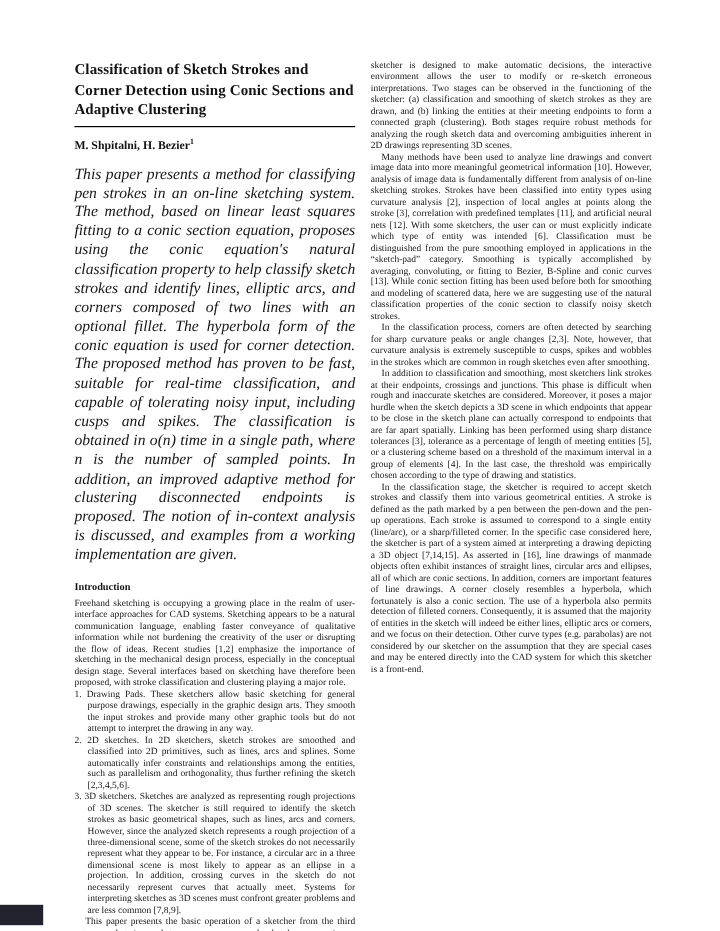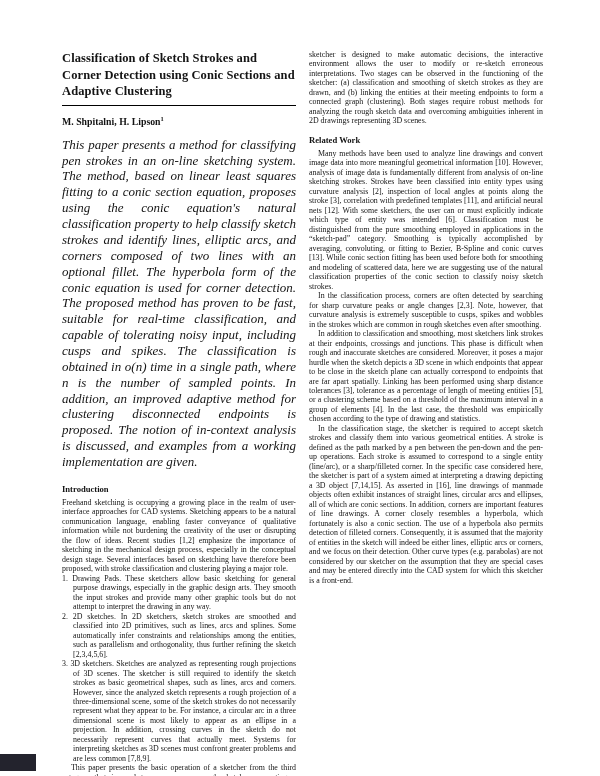--- a/index.html
+++ b/index.html
@@ -88,21 +88,21 @@
 <body>
 
 <div class="page">
 
   <div class="columns">
 
     <div class="col">
 
       <div class="title">Classification of Sketch Strokes and Corner Detection using Conic Sections and Adaptive Clustering</div>
 
-      <div class="authors"><span>M. Shpitalni, H. Lipson</span><sup>1</sup></div>
+      <div class="authors"><span>M. Shpitalni, H. Bezier</span><sup>1</sup></div>
 
       <div class="abstract">This paper presents a method for classifying pen strokes in an on-line sketching system. The method, based on linear least squares fitting to a conic section equation, proposes using the conic equation's natural classification property to help classify sketch strokes and identify lines, elliptic arcs, and corners composed of two lines with an optional fillet. The hyperbola form of the conic equation is used for corner detection. The proposed method has proven to be fast, suitable for real-time classification, and capable of tolerating noisy input, including cusps and spikes. The classification is obtained in o(n) time in a single path, where n is the number of sampled points. In addition, an improved adaptive method for clustering disconnected endpoints is proposed. The notion of in-context analysis is discussed, and examples from a working implementation are given.</div>
 
       <div class="heading">Introduction</div>
 
       <div class="para">Freehand sketching is occupying a growing place in the realm of user-interface approaches for CAD systems. Sketching appears to be a natural communication language, enabling faster conveyance of qualitative information while not burdening the creativity of the user or disrupting the flow of ideas. Recent studies [1,2] emphasize the importance of sketching in the mechanical design process, especially in the conceptual design stage. Several interfaces based on sketching have therefore been proposed, with stroke classification and clustering playing a major role.</div>
 
       <div class="list-item"><span class="num">1.</span> <span class="run-in">Drawing Pads.</span><span> These sketchers allow basic sketching for general purpose drawings, especially in the graphic design arts. They smooth the input strokes and provide many other graphic tools but do not attempt to interpret the drawing in any way.</span></div>
       <div class="list-item"><span class="num">2.</span> <span class="run-in">2D sketches.</span><span> In 2D sketchers, sketch strokes are smoothed and classified into 2D primitives, such as lines, arcs and splines. Some automatically infer constraints and relationships among the entities, such as parallelism and orthogonality, thus further refining the sketch [2,3,4,5,6].</span></div>
       <div class="list-item"><span class="num">3.</span> <span class="run-in">3D sketchers.</span><span> Sketches are analyzed as representing rough projections of 3D scenes. The sketcher is still required to identify the sketch strokes as basic geometrical shapes, such as lines, arcs and corners. However, since the analyzed sketch represents a rough projection of a three-dimensional scene, some of the sketch strokes do not necessarily represent what they appear to be. For instance, a circular arc in a three dimensional scene is most likely to appear as an ellipse in a projection. In addition, crossing curves in the sketch do not necessarily represent curves that actually meet. Systems for interpreting sketches as 3D scenes must confront greater problems and are less common [7,8,9].</span></div>
@@ -110,21 +110,20 @@
       <div class="para indent">This paper presents the basic operation of a sketcher from the third category that is used to preprocess a rough sketch representing a projection of a 3D object. The sketcher is the front-end of a 3D scene interpreter, intended to serve as a natural user-interface for 3D CAD applications. Although the</div>
 
       <div class="footnote"><sup>1</sup><span>Laboratory for Computer Graphics and CAD Faculty of Mechanical Engineering, Technion, Haifa 32000, Israel</span></div>
 
     </div>
 
     <div class="col">
 
       <div class="para">sketcher is designed to make automatic decisions, the interactive environment allows the user to modify or re-sketch erroneous interpretations. Two stages can be observed in the functioning of the sketcher: (a) classification and smoothing of sketch strokes as they are drawn, and (b) linking the entities at their meeting endpoints to form a connected graph (clustering). Both stages require robust methods for analyzing the rough sketch data and overcoming ambiguities inherent in 2D drawings representing 3D scenes.</div>
 
-      <div class="heading">Related Work</div>
 
       <div class="para indent">Many methods have been used to analyze line drawings and convert image data into more meaningful geometrical information [10]. However, analysis of image data is fundamentally different from analysis of on-line sketching strokes. Strokes have been classified into entity types using curvature analysis [2], inspection of local angles at points along the stroke [3], correlation with predefined templates [11], and artificial neural nets [12]. With some sketchers, the user can or must explicitly indicate which type of entity was intended [6]. Classification must be distinguished from the pure smoothing employed in applications in the “sketch-pad” category. Smoothing is typically accomplished by averaging, convoluting, or fitting to Bezier, B-Spline and conic curves [13]. While conic section fitting has been used before both for smoothing and modeling of scattered data, here we are suggesting use of the natural classification properties of the conic section to classify noisy sketch strokes.</div>
       <div class="para indent">In the classification process, corners are often detected by searching for sharp curvature peaks or angle changes [2,3]. Note, however, that curvature analysis is extremely susceptible to cusps, spikes and wobbles in the strokes which are common in rough sketches even after smoothing.</div>
       <div class="para indent">In addition to classification and smoothing, most sketchers link strokes at their endpoints, crossings and junctions. This phase is difficult when rough and inaccurate sketches are considered. Moreover, it poses a major hurdle when the sketch depicts a 3D scene in which endpoints that appear to be close in the sketch plane can actually correspond to endpoints that are far apart spatially. Linking has been performed using sharp distance tolerances [3], tolerance as a percentage of length of meeting entities [5], or a clustering scheme based on a threshold of the maximum interval in a group of elements [4]. In the last case, the threshold was empirically chosen according to the type of drawing and statistics.</div>
 
 
       <div class="para indent">In the classification stage, the sketcher is required to accept sketch strokes and classify them into various geometrical entities. A stroke is defined as the path marked by a pen between the pen-down and the pen-up operations. Each stroke is assumed to correspond to a single entity (line/arc), or a sharp/filleted corner. In the specific case considered here, the sketcher is part of a system aimed at interpreting a drawing depicting a 3D object [7,14,15]. As asserted in [16], line drawings of manmade objects often exhibit instances of straight lines, circular arcs and ellipses, all of which are conic sections. In addition, corners are important features of line drawings. A corner closely resembles a hyperbola, which fortunately is also a conic section. The use of a hyperbola also permits detection of filleted corners. Consequently, it is assumed that the majority of entities in the sketch will indeed be either lines, elliptic arcs or corners, and we focus on their detection. Other curve types (e.g. parabolas) are not considered by our sketcher on the assumption that they are special cases and may be entered directly into the CAD system for which this sketcher is a front-end.</div>
 
     </div>
 

